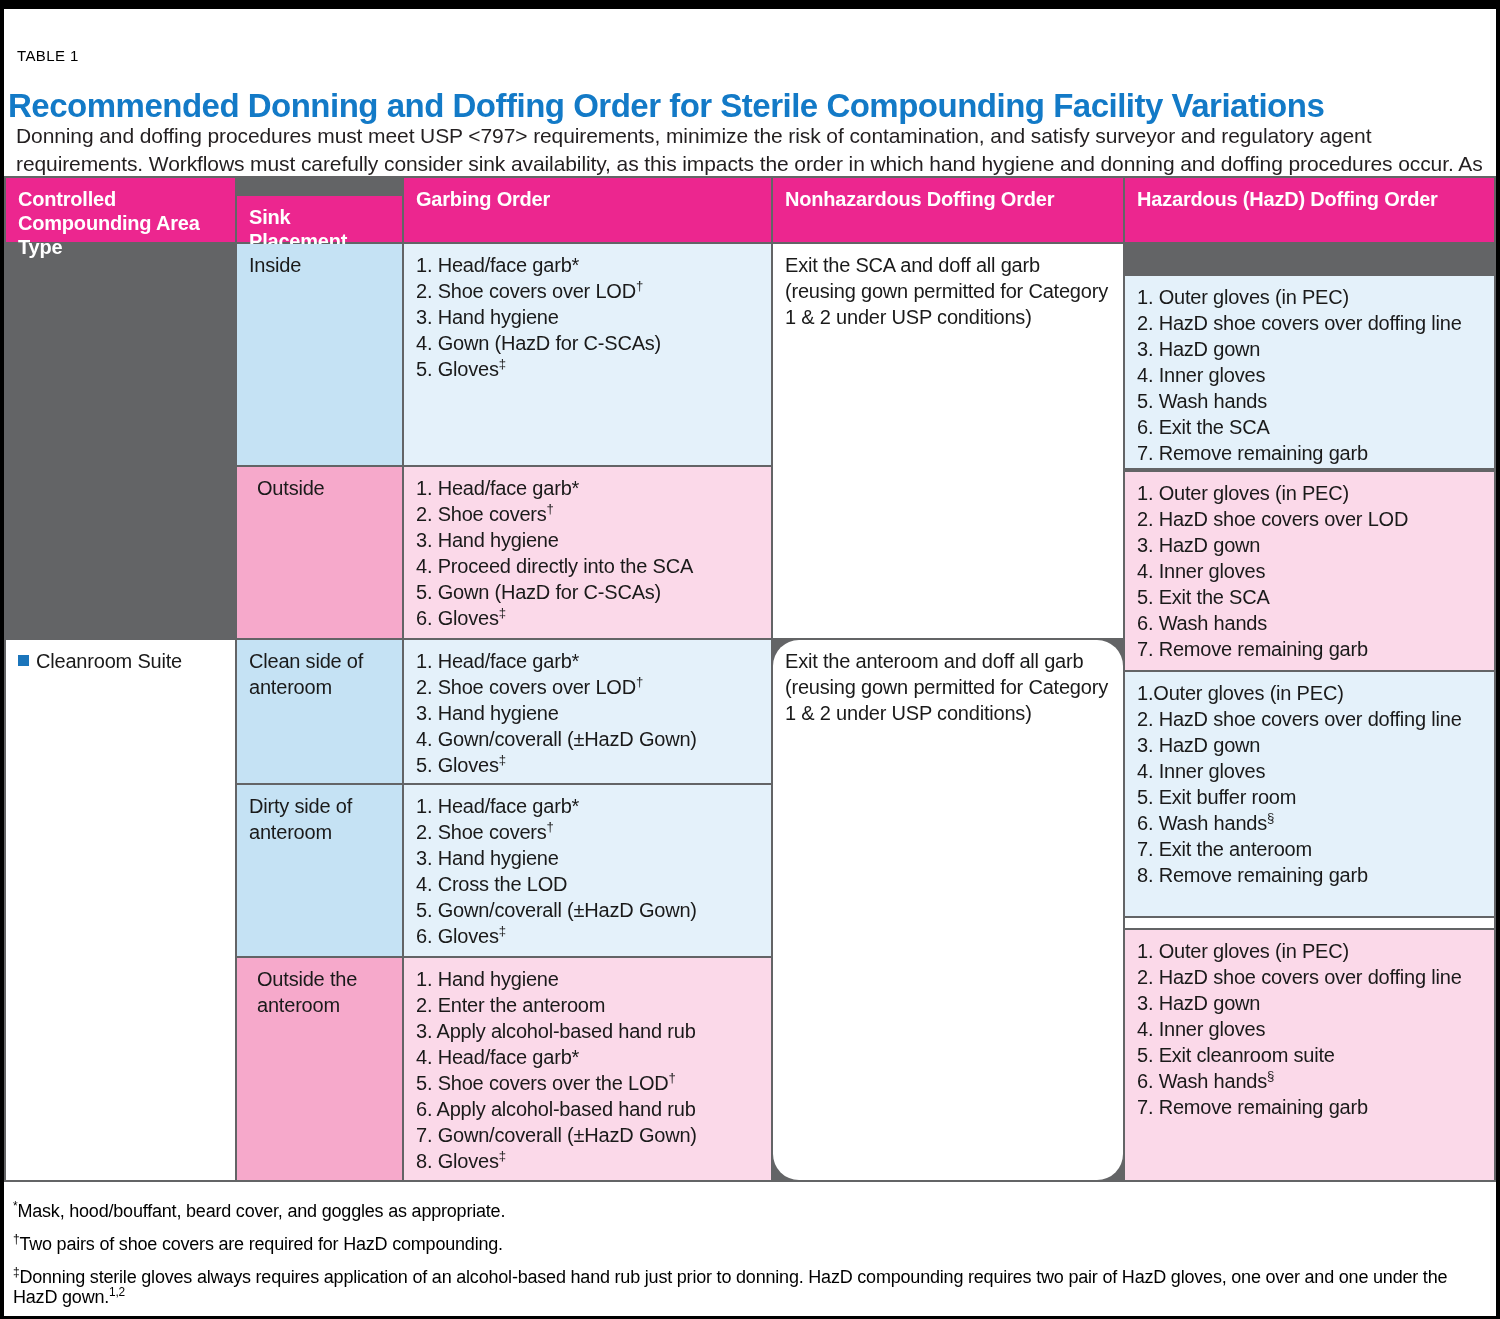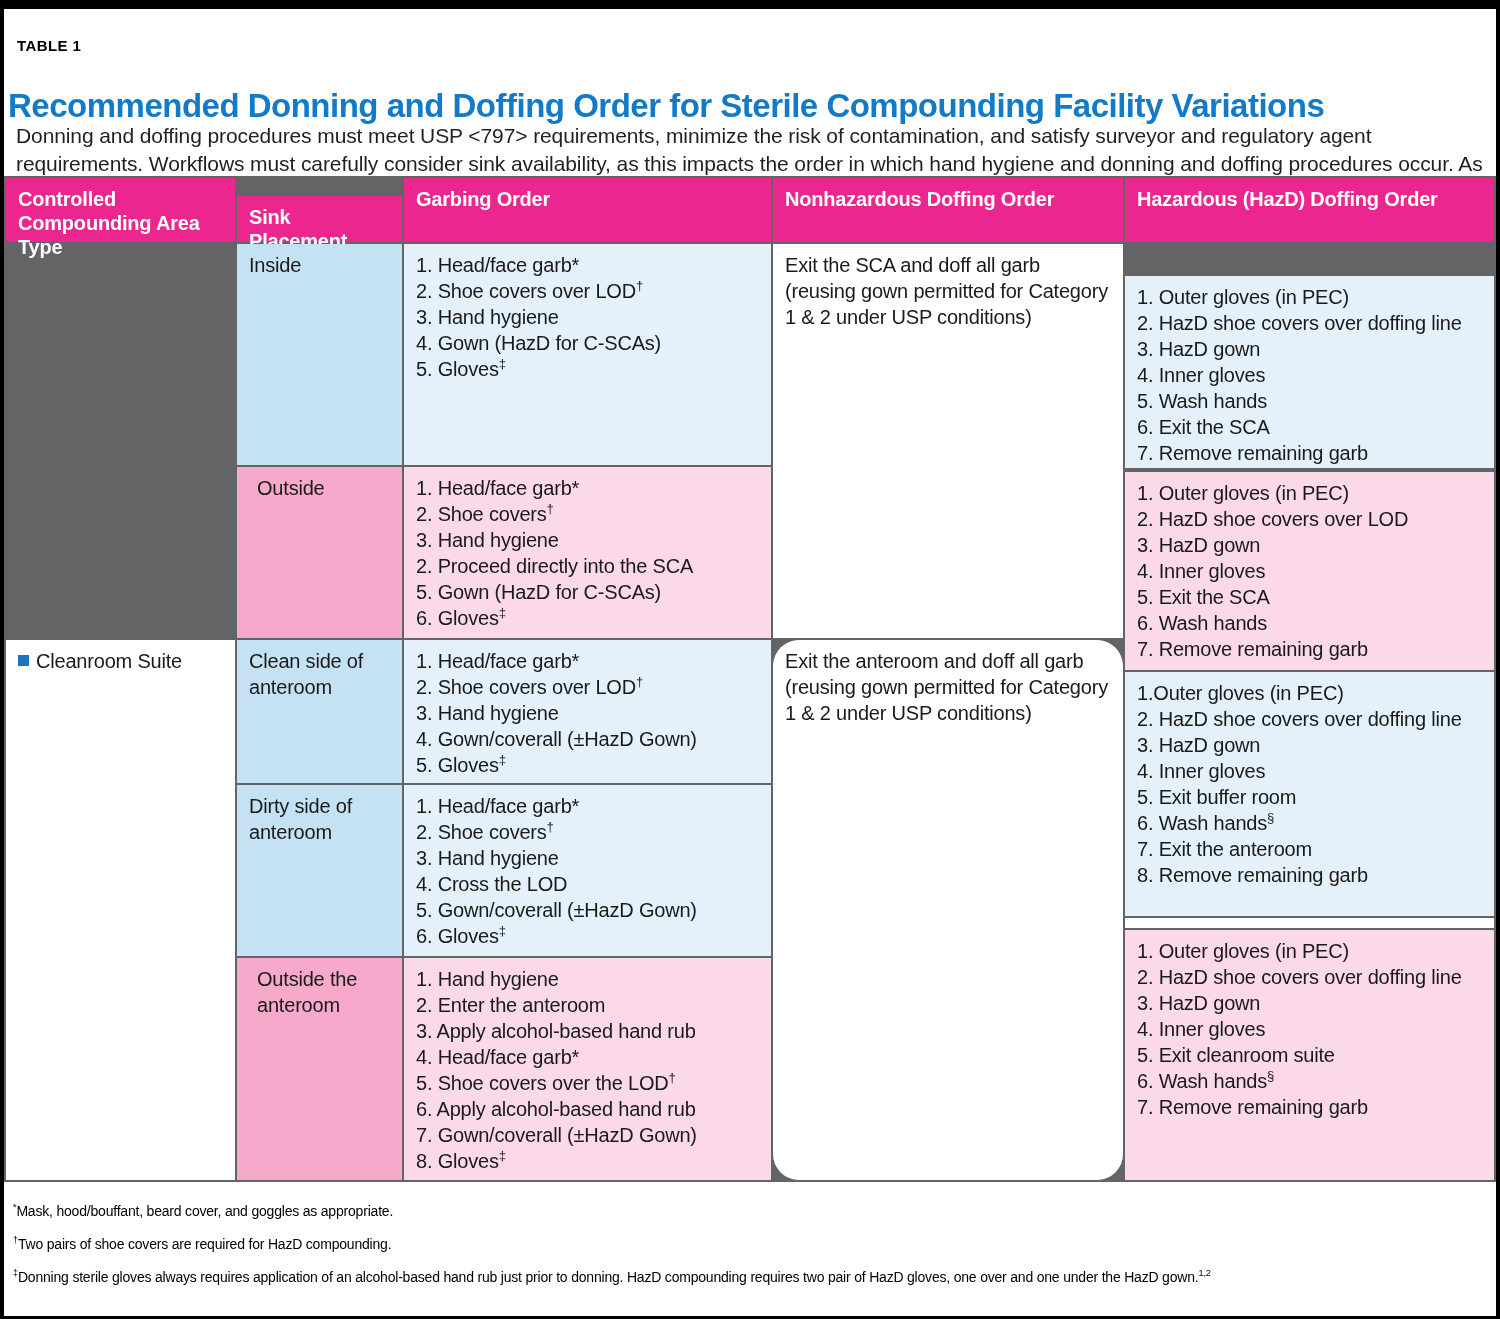--- a/index.html
+++ b/index.html
@@ -3,21 +3,21 @@
 <meta charset="utf-8">
 <style>
   html,body{margin:0;padding:0;background:#fff;}
   .page{
     position:relative;width:1500px;height:1319px;box-sizing:border-box;
     border:4px solid #000;border-top:9px solid #000;border-bottom:3px solid #000;
     background:#fff;font-family:"Liberation Sans","DejaVu Sans",sans-serif;color:#1a1a1a;
     overflow:hidden;
   }
   .content{position:absolute;inset:0;}
-  .table-label{position:absolute;left:13px;top:28px;font-size:15px;font-weight:700;letter-spacing:.4px;color:#000;}
+  .table-label{position:absolute;left:13px;top:38px;font-size:15px;font-weight:400;letter-spacing:.4px;color:#000;}
   .page-title{position:absolute;left:4px;top:44px;width:1470px;font-size:33px;line-height:38px;font-weight:800;letter-spacing:-.5px;color:#137AC7;margin-top:34px;}
   .intro{position:absolute;left:12px;top:92px;width:1472px;font-size:21px;line-height:28px;letter-spacing:-.1px;color:#231f20;}
 
   .tbl{
     position:absolute;left:0;top:167px;width:1492px;height:1006px;box-sizing:border-box;
     display:grid;grid-template-columns:229px 165px 367px 350px 369px;
     grid-template-rows:64px 221px 171px 143px 171px 222px;
     gap:2px;background:#636466;border:2px solid #636466;
   }
   .cell{box-sizing:border-box;padding:8px 12px;font-size:20px;line-height:26px;letter-spacing:-.2px;background:#fff;}
@@ -42,21 +42,21 @@
   .hazd-box.first{border-bottom:2px solid #636466;}
   .hazd-box.second{border-top:2px solid #636466;flex:1;}
   .z1 .hazd-box.first{height:194px;}
   .z1 .hazd-gap{height:15px;background:#fff;}
   .z2 .hazd-box.first{height:246px;}
   .z2 .hazd-gap{height:10px;background:#fff;}
 
   .li{white-space:nowrap;}
   sup{font-size:66%;line-height:0;}
 
-  .footnotes{position:absolute;left:9px;top:1192px;width:1478px;font-size:14px;letter-spacing:-.2px;color:#000;}
+  .footnotes{position:absolute;left:9px;top:1192px;width:1478px;font-size:18px;letter-spacing:-.2px;color:#000;}
   .footnote{margin-bottom:13px;line-height:20px;}
 </style>
 </head>
 <body>
 
 <div class="page">
   <div class="content">
 
     <div class="table-label">TABLE 1</div>
     <h1 class="page-title">Recommended Donning and Doffing Order for Sterile Compounding Facility Variations</h1>
@@ -87,21 +87,21 @@
           <div class="li">1. Head/face garb*</div>
           <div class="li">2. Shoe covers over LOD<sup>†</sup></div>
           <div class="li">3. Hand hygiene</div>
           <div class="li">4. Gown (HazD for C-SCAs)</div>
           <div class="li">5. Gloves<sup>‡</sup></div>
         </div>
       <div class="cell t-pink-light g2">
           <div class="li">1. Head/face garb*</div>
           <div class="li">2. Shoe covers<sup>†</sup></div>
           <div class="li">3. Hand hygiene</div>
-          <div class="li">2. Proceed directly into the SCA</div>
+          <div class="li">4. Proceed directly into the SCA</div>
           <div class="li">5. Gown (HazD for C-SCAs)</div>
           <div class="li">6. Gloves<sup>‡</sup></div>
         </div>
       <div class="cell t-blue-light g3">
           <div class="li">1. Head/face garb*</div>
           <div class="li">2. Shoe covers over LOD<sup>†</sup></div>
           <div class="li">3. Hand hygiene</div>
           <div class="li">4. Gown/coverall (±HazD Gown)</div>
           <div class="li">5. Gloves<sup>‡</sup></div>
         </div>

